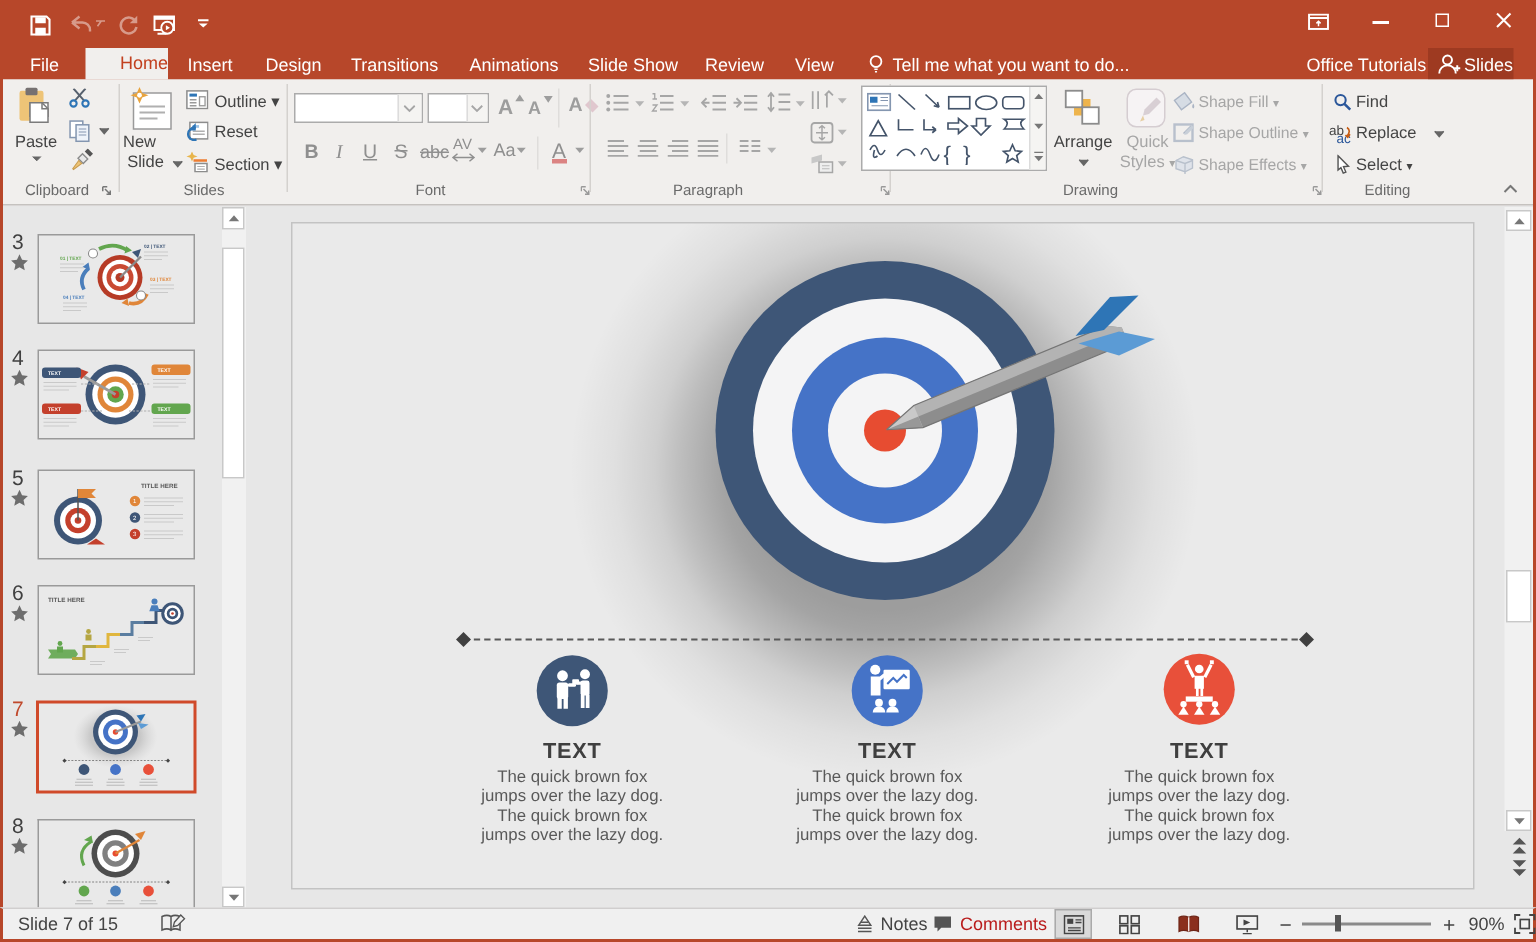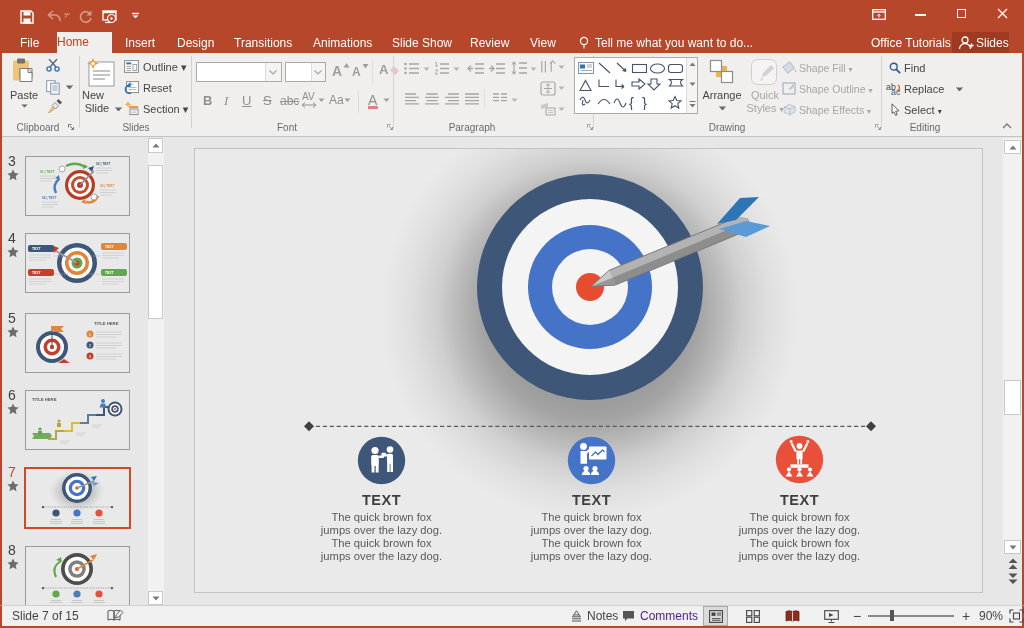--- a/index.html
+++ b/index.html
@@ -62,21 +62,21 @@
       <path d="M7 8.5 v-3 M5.6 6.6 L7 5.2 L8.4 6.6" stroke="#fff" stroke-width="1" fill="none"></path>
     </svg>
     <div class="abs" style="left:915px;top:14px;width:11px;height:1.5px;background:#fff"></div>
     <div class="abs" style="left:957px;top:9px;width:9px;height:9px;border:1.4px solid #fff"></div>
     <svg class="abs" style="left:997px;top:8px" width="11" height="11" viewBox="0 0 11 11">
         <path d="M1 1 L10 10 M10 1 L1 10" stroke="#fff" stroke-width="1.4"></path>
       </svg>
   </div>
   <div id="tabrow">
     <div class="abs" style="left:20px;top:4px;color:#fff;font-size:12px">File</div>
-    <div class="abs" style="left:57px;top:0px;width:55px;height:21px;background:#f1efed;color:#c2401f;font-size:12px;text-align:left;line-height:20px">Home</div>
+    <div class="abs" style="left:57px;top:0px;width:55px;height:21px;background:#f1efed;color:#c2401f;font-size:12px;text-align:right;line-height:20px">Home</div>
     <div class="abs" style="left:125px;top:4px;color:#fff;font-size:12px">Insert</div>
     <div class="abs" style="left:177px;top:4px;color:#fff;font-size:12px">Design</div>
     <div class="abs" style="left:234px;top:4px;color:#fff;font-size:12px">Transitions</div>
     <div class="abs" style="left:313px;top:4px;color:#fff;font-size:12px">Animations</div>
     <div class="abs" style="left:392px;top:4px;color:#fff;font-size:12px">Slide Show</div>
     <div class="abs" style="left:470px;top:4px;color:#fff;font-size:12px">Review</div>
     <div class="abs" style="left:530px;top:4px;color:#fff;font-size:12px">View</div>
     <svg class="abs" style="left:578px;top:4px" width="12" height="14" viewBox="0 0 12 14">
       <circle cx="6" cy="5" r="3.6" fill="none" stroke="#fff" stroke-width="1.2"></circle>
       <path d="M4.7 8.5 h2.6 M4.9 10.2 h2.2 M5.3 11.9 h1.4" stroke="#fff" stroke-width="1"></path>
@@ -759,21 +759,21 @@
     </svg>
     <svg class="abs" style="left:568px;top:4px" width="13" height="12" viewBox="0 0 13 12">
       <path d="M2 11 h9 M2 8.8 h9" stroke="#555" stroke-width="1"></path>
       <path d="M6.5 0.8 L10.5 6.8 h-8 z" fill="none" stroke="#555" stroke-width="1"></path>
       <path d="M4 4.9 h5" stroke="#555" stroke-width="1"></path>
     </svg>
     <div class="abs" style="left:585px;top:3px;font-size:12px;color:#444">Notes</div>
     <svg class="abs" style="left:620px;top:4px" width="13" height="12" viewBox="0 0 13 12">
       <path d="M1 1 h11 v7.5 h-6.5 L3 11 v-2.5 H1 z" fill="#555"></path>
     </svg>
-    <div class="abs" style="left:638px;top:3px;font-size:12px;color:#4c1d95">Comments</div>
+    <div class="abs" style="left:638px;top:3px;font-size:12px;color:#b91c1c">Comments</div>
 
     <div class="abs" style="left:701px;top:0px;width:25px;height:20px;background:#dadada;border:1px solid #aaa">
       <svg class="abs" style="left:5px;top:3px" width="14" height="13" viewBox="0 0 14 13">
         <rect x="0.6" y="0.6" width="12.8" height="11.8" fill="none" stroke="#444" stroke-width="1.1"></rect>
         <rect x="2.5" y="2.5" width="4" height="3.4" fill="#444"></rect>
         <path d="M8 3.2h4M8 5h4M3 8.6h8.5M3 10.3h8.5" stroke="#444" stroke-width="0.9"></path>
       </svg>
     </div>
     <svg class="abs" style="left:744px;top:4px" width="14" height="13" viewBox="0 0 14 13">
       <rect x="0.6" y="0.6" width="5.2" height="5.2" fill="none" stroke="#444" stroke-width="1.1"></rect>

